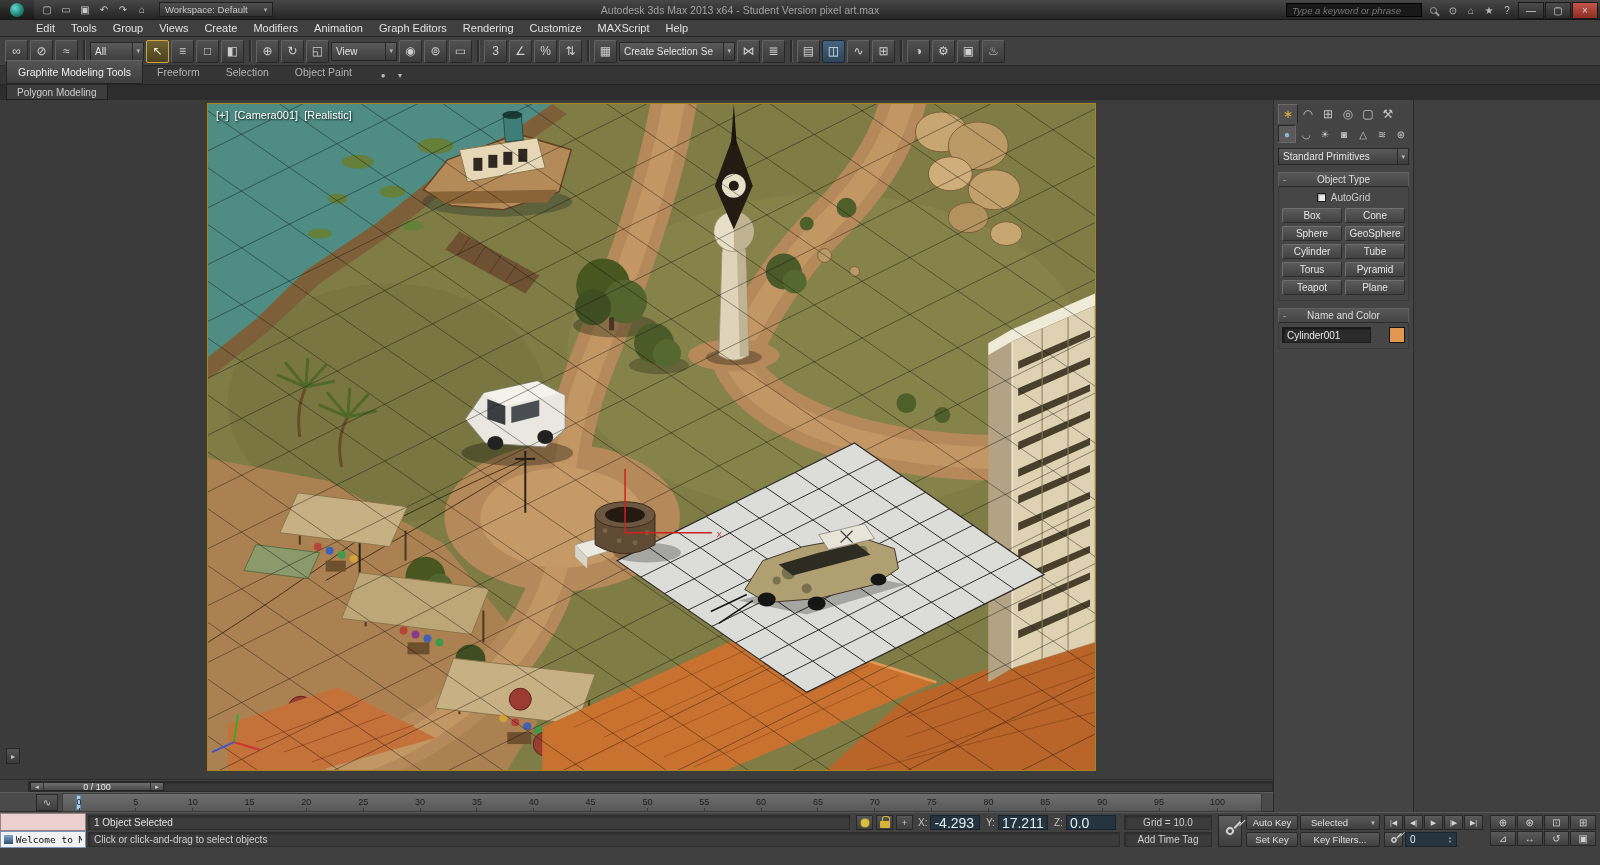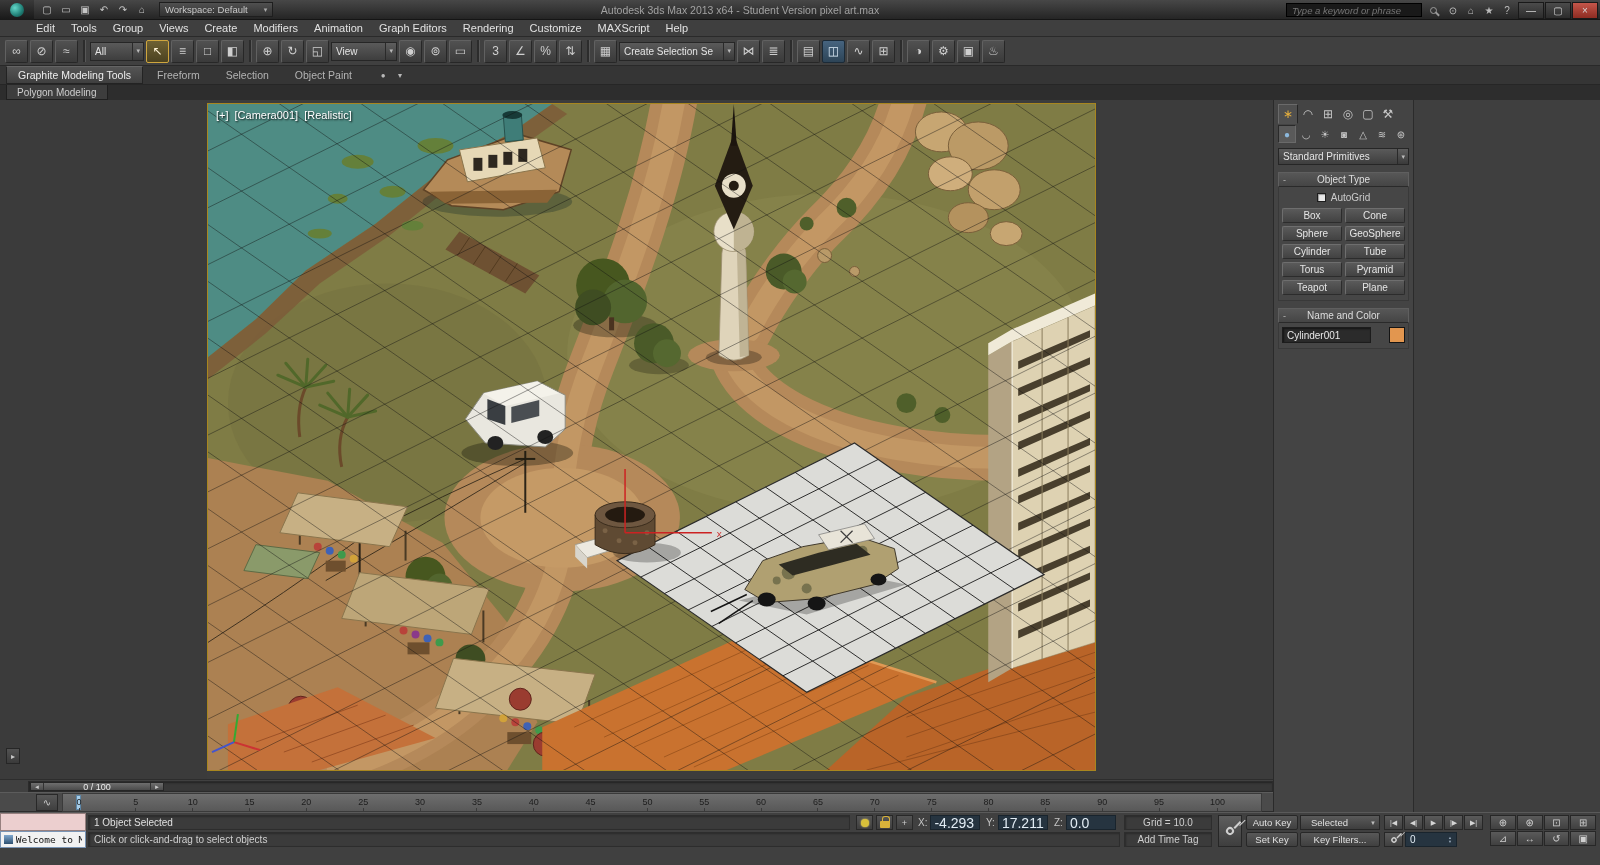--- a/index.html
+++ b/index.html
@@ -50,21 +50,21 @@
   .tb-select{height:19px;display:flex;align-items:center;background:linear-gradient(#5a5a5a,#3e3e3e);
     border:1px solid #262626;font-size:10px;color:#e4e4e4;padding-left:4px;gap:4px;overflow:hidden;white-space:nowrap;}
   .tb-select .lbl{flex:1;overflow:hidden;}
   .tb-select .arr{font-size:7px;color:#bbb;align-self:stretch;display:flex;align-items:center;padding:0 3px;
     border-left:1px solid #2a2a2a;background:linear-gradient(#5e5e5e,#3a3a3a);}
   .w-all{width:54px;gap:12px;} .w-view{width:66px;} .w-sets{width:116px;}
 
   
   .ribbon-tabs{position:absolute;left:0;top:66px;width:1600px;height:19px;background:#353535;
     border-bottom:1px solid #262626;display:flex;align-items:flex-end;padding-left:6px;gap:2px;}
-  .rtab{height:18px;padding:0 11px;font-size:10.5px;color:#b3b3b3;display:flex;align-items:center;border:1px solid transparent;}
+  .rtab{height:24px;padding:0 11px;font-size:10.5px;color:#b3b3b3;display:flex;align-items:center;border:1px solid transparent;}
   .rtab.active{background:linear-gradient(#545454,#3f3f3f);border-color:#646464 #232323 #232323;color:#eee;}
   .ribbon-extras{display:flex;align-items:center;gap:3px;margin-left:10px;height:18px;}
   .rx-btn{font-size:8px;color:#b8b8b8;width:14px;text-align:center;}
   .ribbon-panelrow{position:absolute;left:0;top:85px;width:1600px;height:15px;background:#2d2d2d;}
   .rpanel-tab{position:absolute;left:6px;top:0;height:15px;padding:0 10px;display:flex;align-items:center;
     background:#3d3d3d;border:1px solid #1f1f1f;border-top:none;font-size:10px;color:#cdcdcd;}
 
   
   .left-strip{position:absolute;left:0;top:100px;width:207px;height:679px;background:#3b3b3b;}
   .expand-btn{position:absolute;left:6px;top:648px;width:14px;height:16px;background:linear-gradient(#525252,#3a3a3a);

